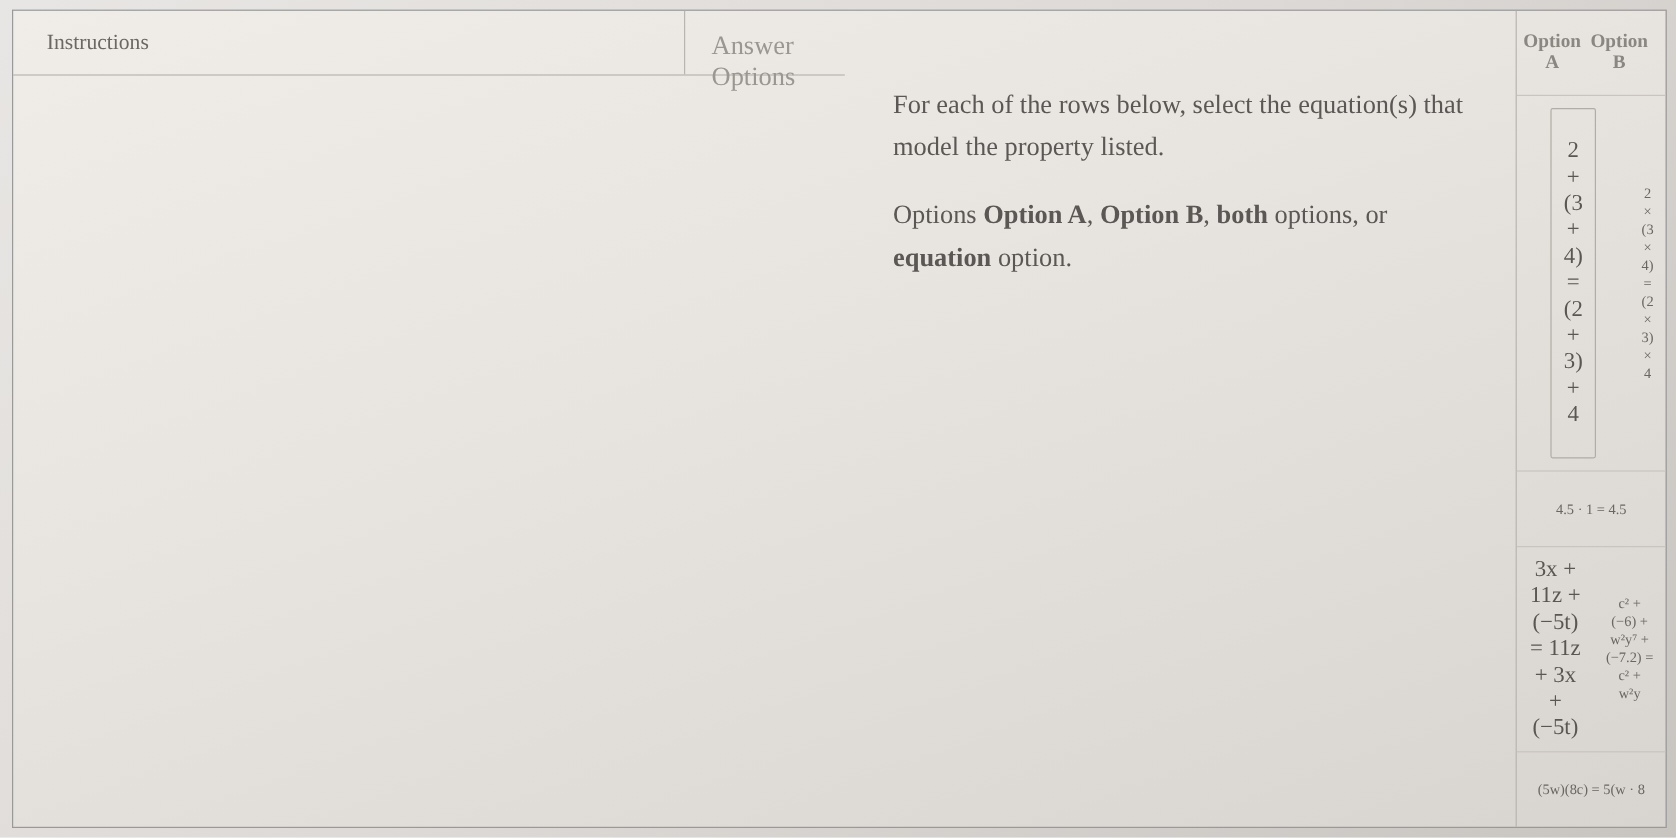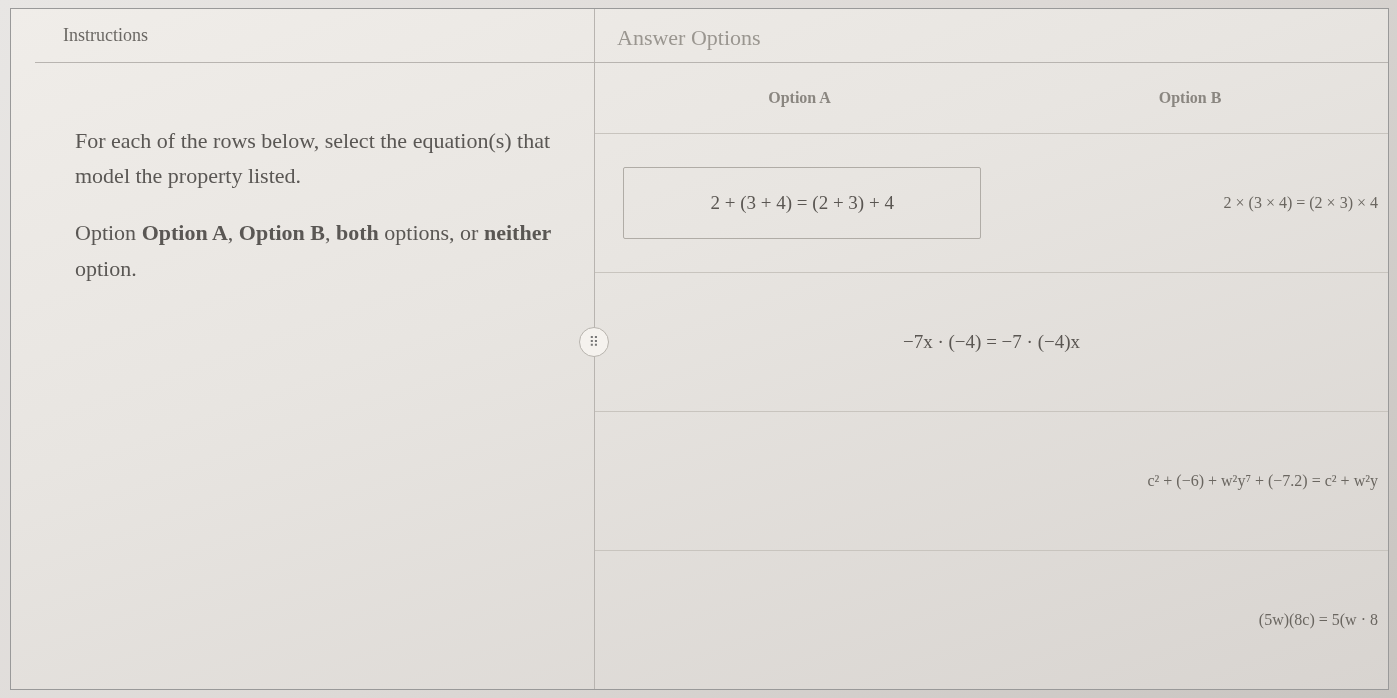--- a/index.html
+++ b/index.html
@@ -10,22 +10,21 @@
     height: 698px;
     overflow: hidden;
     position: relative;
   }
   .screen {
     position: absolute;
     top: 8px; left: 10px; right: 8px; bottom: 8px;
     background: linear-gradient(160deg, #f0ede9 0%, #e8e5e1 40%, #d8d4d0 100%);
     border: 1px solid #999;
     display: flex;
-    flex-direction: column;
-    padding-left: 24px;
+    flex-direction: row;
   }
   .header-row {
     display: flex;
     height: 54px;
     border-bottom: 1px solid #b8b4b0;
   }
   .header-left {
     width: 560px;
     padding: 16px 28px;
     font-size: 18px;
@@ -81,24 +80,24 @@
     text-align: center;
     font-family: 'Times New Roman', serif;
     font-style: italic;
     font-size: 19px;
     color: #5a5652;
     padding: 8px 10px;
     position: relative;
   }
   .cell-b {
     flex: 1;
-    text-align: right;
+    text-align: center;
     font-family: 'Times New Roman', serif;
     font-style: italic;
-    font-size: 16px;
+    font-size: 12px;
     color: #6a6660;
     padding: 8px 10px;
   }
   .box-outline {
     border: 1px solid #b0aca6;
     border-radius: 2px;
     padding: 24px 10px;
     margin: 2px 18px;
   }
   .drag-handle {
@@ -128,21 +127,21 @@
   <div class="header-row">
     <div class="header-left">Instructions</div>
     <div class="header-right">Answer Options</div>
   </div>
 
   <div class="body-row">
 
     <div class="instructions">
       <p>For each of the rows below, select the equation(s) that model the property listed.</p>
       <p>
-        <span>Option </span><span class="bold">Option A</span><span>, </span><span class="bold">Option B</span><span>, </span><span class="bold">both</span><span> options, or </span><span class="bold">neither</span><span> option.</span>
+        <span>Options </span><span class="bold">Option A</span><span>, </span><span class="bold">Option B</span><span>, </span><span class="bold">both</span><span> options, or </span><span class="bold">equation</span><span> option.</span>
       </p>
     </div>
 
     <div class="answer-area">
 
       <div class="option-headers">
         <div class="opt-head-a">Option A</div>
         <div class="opt-head-b">Option B</div>
       </div>
 
@@ -153,29 +152,29 @@
             <div class="box-outline">
               <span class="math">2 + (3 + 4) = (2 + 3) + 4</span>
             </div>
           </div>
           <div class="cell-b">
             <span class="math">2 × (3 × 4) = (2 × 3) × 4</span>
           </div>
         </div>
 
         <div class="opt-row">
-          <div class="cell-a" style="position:relative;">
-            <div class="drag-handle">
-                <span class="drag-dots"></span>
-              </div>
-            <span class="math">−7x · (−4) = −7 · (−4)x</span>
+          <div class="cell-b">
+            <span class="math">4.5 · 1 = 4.5</span>
           </div>
         </div>
 
         <div class="opt-row">
+          <div class="cell-a">
+            <span class="math">3x + 11z + (−5t) = 11z + 3x + (−5t)</span>
+          </div>
           <div class="cell-b">
             <span class="math">c² + (−6) + w²y⁷ + (−7.2) = c² + w²y</span>
           </div>
         </div>
 
         <div class="opt-row">
           <div class="cell-b">
             <span class="math">(5w)(8c) = 5(w · 8</span>
           </div>
         </div>

